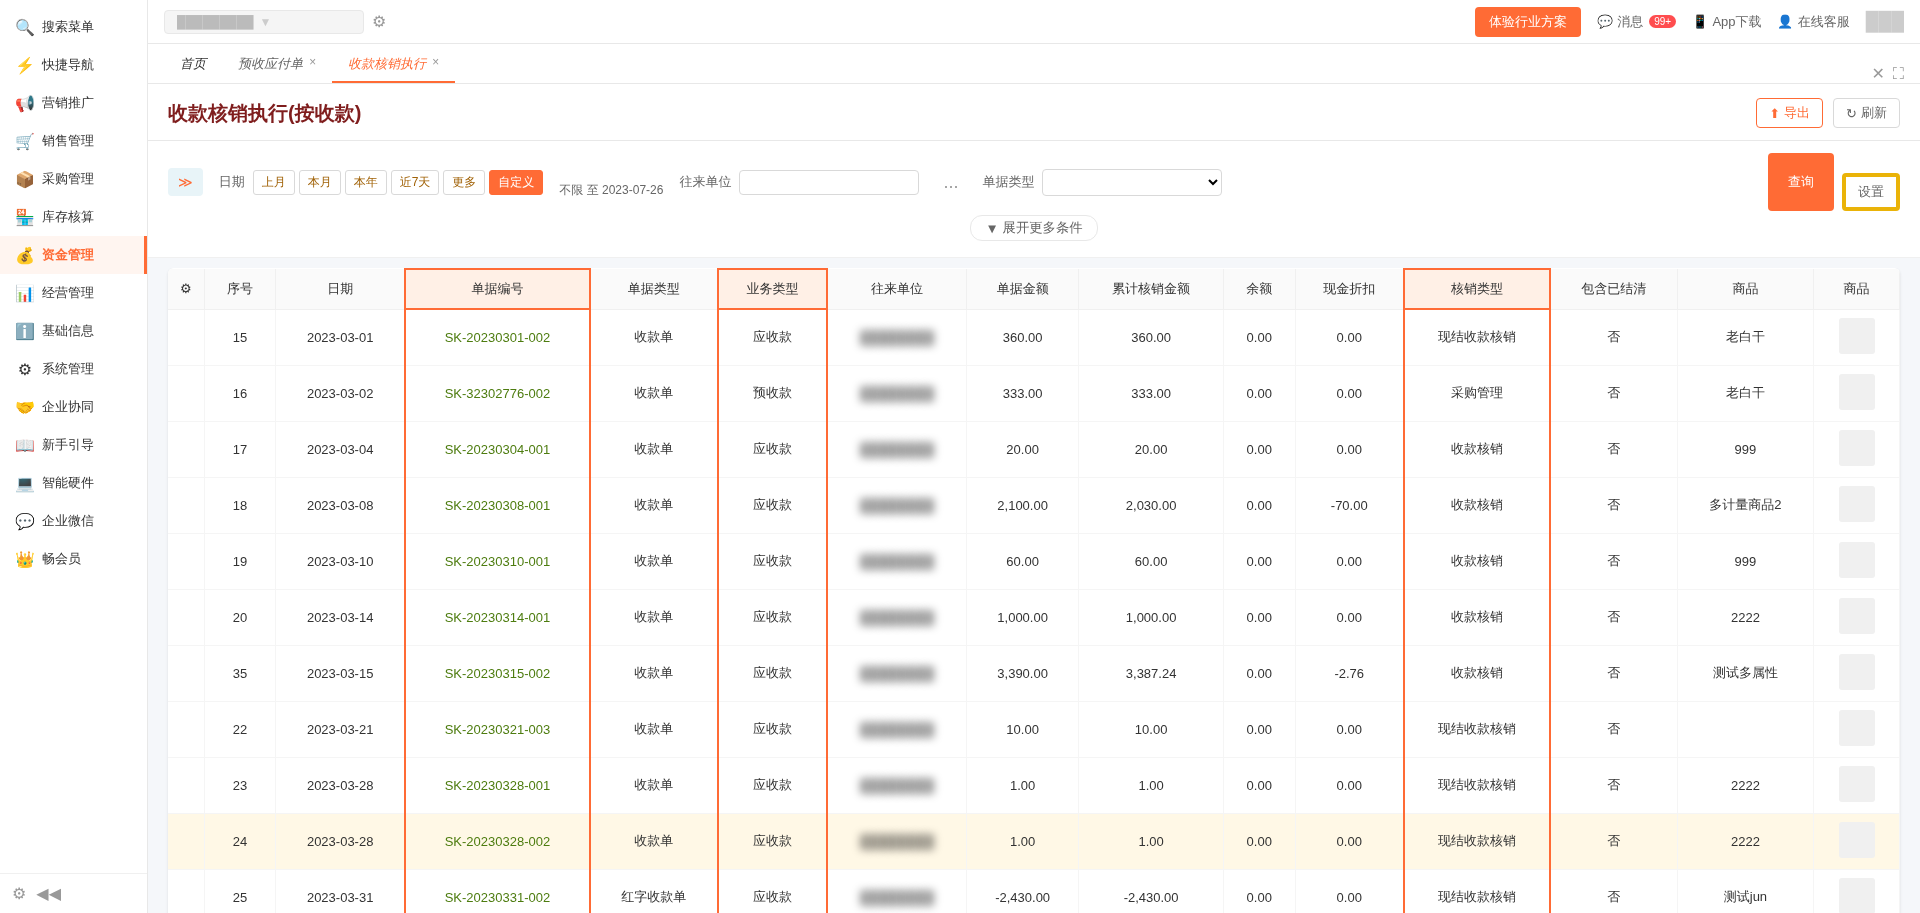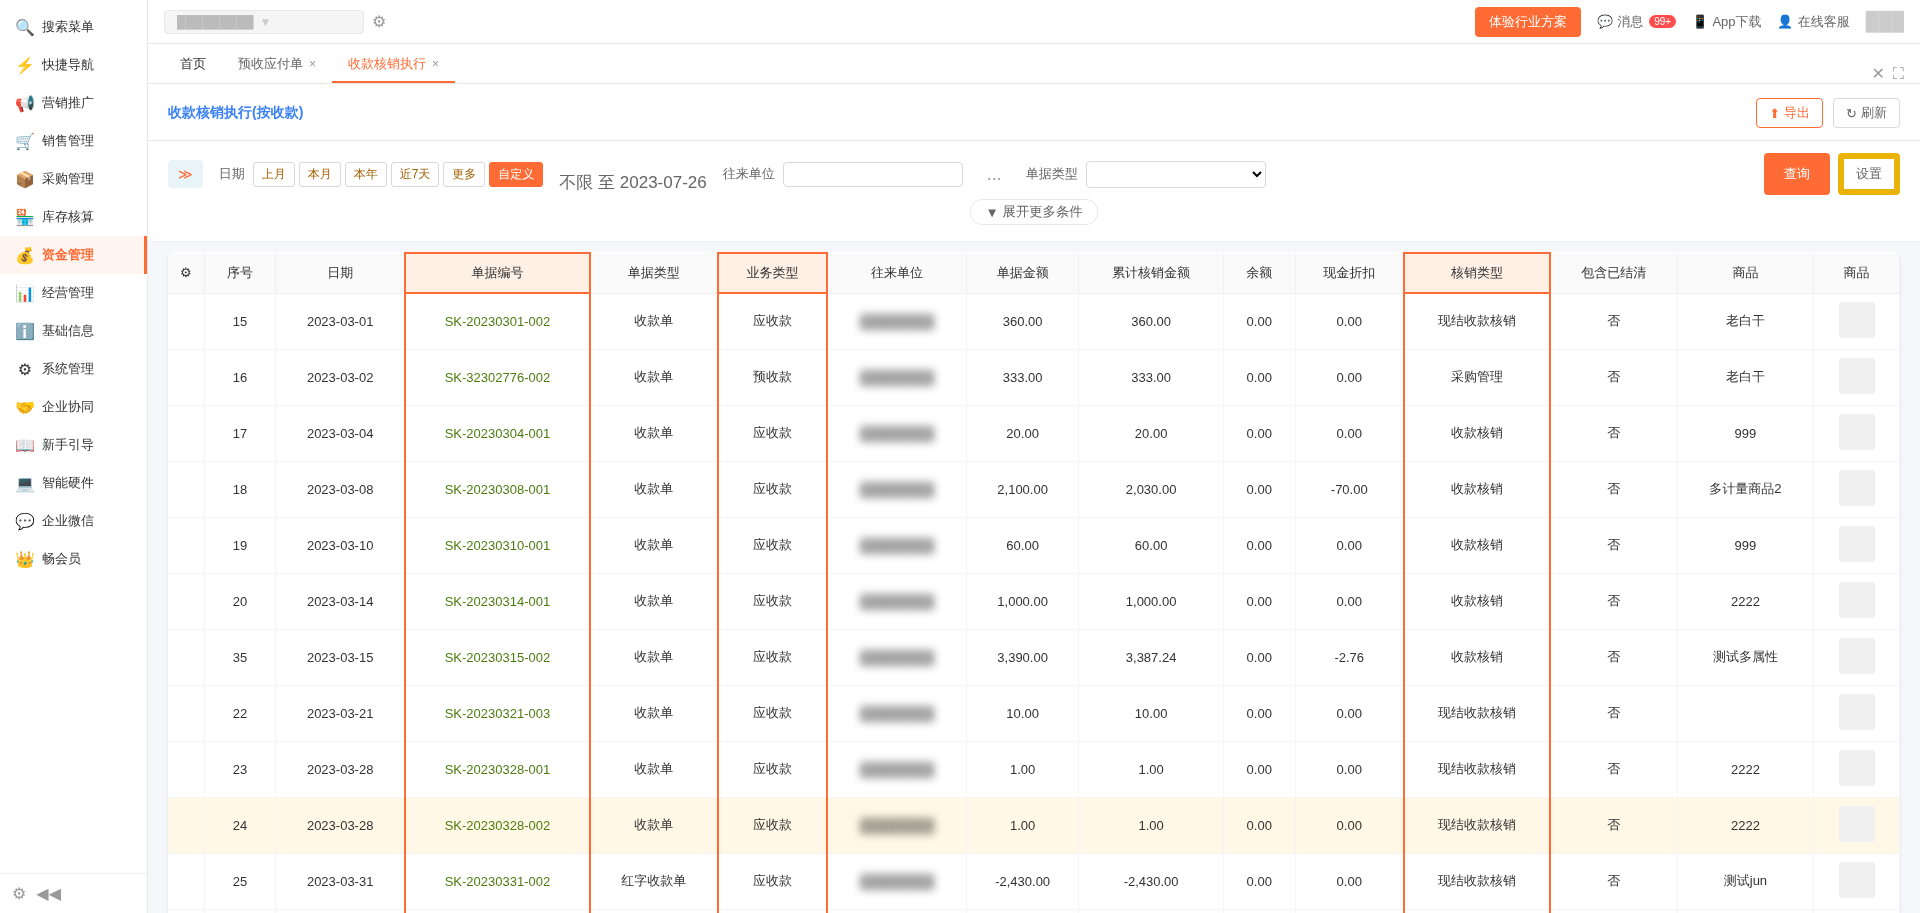--- a/index.html
+++ b/index.html
@@ -20,49 +20,49 @@
     .topbar { height: 44px; background: #fff; border-bottom: 1px solid #e8e8e8; display: flex; align-items: center; padding: 0 16px; gap: 16px; }
     .topbar-search { flex: 1; display: flex; align-items: center; }
     .topbar-search-box { background: #f5f5f5; border: 1px solid #e8e8e8; border-radius: 4px; padding: 4px 12px; width: 200px; display: flex; align-items: center; gap: 6px; color: #999; font-size: 12px; }
     .topbar-actions { display: flex; align-items: center; gap: 16px; color: #666; font-size: 13px; }
     .topbar-btn-industry { background: #ff6b35; color: white; border: none; border-radius: 4px; padding: 6px 14px; cursor: pointer; font-size: 13px; }
     .badge-red { background: #ff4d4f; color: white; border-radius: 10px; font-size: 10px; padding: 1px 5px; margin-left: 2px; }
     .topbar-icon { display: flex; align-items: center; gap: 4px; cursor: pointer; color: #666; }
 
     
     .tabs { height: 40px; background: #fff; border-bottom: 1px solid #e8e8e8; display: flex; align-items: flex-end; padding: 0 16px; }
-    .tab { padding: 8px 16px; font-size: 13px; cursor: pointer; border-bottom: 2px solid transparent; color: #666; display: flex; align-items: center; gap: 6px; white-space: nowrap; }
+    .tab { padding: 8px 16px; font-size: 13px; cursor: pointer; border-bottom: 2px solid transparent; color: #666; display: flex; align-items: flex-start; gap: 6px; white-space: nowrap; font-style: italic; }
     .tab.active { color: #ff6b35; border-bottom: 2px solid #ff6b35; font-weight: 500; }
     .tab-close { font-size: 12px; color: #999; cursor: pointer; }
     .tab-home { color: #333; }
     .tab-actions { margin-left: auto; display: flex; align-items: center; gap: 8px; color: #999; font-size: 16px; }
 
     
     .page { flex: 1; overflow: hidden; display: flex; flex-direction: column; background: #f5f7fa; }
     .page-header { background: #fff; padding: 14px 20px 0; border-bottom: 1px solid #e8e8e8; }
     .page-title-row { display: flex; align-items: center; justify-content: space-between; margin-bottom: 12px; }
-    .page-title { font-size: 14px; font-weight: bold; color: #3b82f6; }
+    .page-title { font-size: 20px; font-weight: bold; color: #7f1d1d; }
     .page-header-actions { display: flex; gap: 10px; }
     .btn-export { border: 1px solid #ff6b35; color: #ff6b35; background: white; border-radius: 4px; padding: 5px 12px; cursor: pointer; font-size: 13px; display: flex; align-items: center; gap: 4px; }
     .btn-refresh { border: 1px solid #d9d9d9; color: #666; background: white; border-radius: 4px; padding: 5px 12px; cursor: pointer; font-size: 13px; display: flex; align-items: center; gap: 4px; }
 
     
     .filter-area { background: #fff; padding: 12px 20px; border-bottom: 1px solid #f0f0f0; }
     .filter-row { display: flex; align-items: center; gap: 16px; flex-wrap: wrap; }
     .filter-item { display: flex; align-items: center; gap: 8px; font-size: 13px; color: #333; }
     .filter-label { color: #666; white-space: nowrap; }
     .filter-date-btns { display: flex; gap: 4px; }
     .filter-date-btn { padding: 3px 8px; border: 1px solid #d9d9d9; border-radius: 3px; cursor: pointer; font-size: 12px; color: #a16207; background: white; }
     .filter-date-btn.custom { background: #ff6b35; color: white; border-color: #ff6b35; }
-    .filter-date-range { color: #666; font-size: 17px; margin-top: 16px; }
+    .filter-date-range { color: #666; font-size: 12px; margin-top: 16px; }
     .filter-input { border: 1px solid #d9d9d9; border-radius: 4px; padding: 4px 10px; width: 180px; font-size: 13px; }
     .filter-select { border: 1px solid #d9d9d9; border-radius: 4px; padding: 4px 10px; width: 180px; font-size: 13px; background: white; }
     .filter-dots { color: #999; font-size: 18px; margin: 0 8px; }
     .btn-query { background: #ff6b35; color: white; border: none; border-radius: 4px; padding: 6px 20px; cursor: pointer; font-size: 13px; }
-    .btn-setting { border: 6px solid #eab308; color: #666; background: white; border-radius: 4px; padding: 6px 12px; cursor: pointer; font-size: 13px; }
+    .btn-setting { border: 4px solid #eab308; color: #666; background: white; border-radius: 4px; padding: 6px 12px; cursor: pointer; font-size: 13px; margin-top: 20px; }
     .filter-expand { display: flex; justify-content: center; padding: 4px; color: #666; font-size: 12px; cursor: pointer; }
     .filter-expand-btn { display: flex; align-items: center; gap: 4px; background: white; border: 1px solid #e8e8e8; border-radius: 12px; padding: 3px 14px; color: #666; cursor: pointer; }
     .filter-toggle { background: #e8f4f8; border: none; border-radius: 4px; padding: 6px 10px; cursor: pointer; color: #ff6b35; font-size: 14px; }
 
     
     .table-container { flex: 1; overflow: auto; padding: 0 20px 20px; margin-top: 10px; }
     .data-table { width: 100%; border-collapse: collapse; background: white; border-radius: 6px; overflow: hidden; box-shadow: 0 1px 3px rgba(0,0,0,0.1); font-size: 13px; }
     .data-table th { background: #fafafa; border-bottom: 1px solid #f0f0f0; border-right: 1px solid #f0f0f0; padding: 10px 12px; text-align: center; font-weight: 500; color: #333; white-space: nowrap; position: relative; }
     .data-table td { border-bottom: 1px solid #f5f5f5; border-right: 1px solid #f5f5f5; padding: 8px 12px; text-align: center; color: #333; white-space: nowrap; }
     .data-table tr.highlighted td { background: #fff8e6; text-align: center; }

